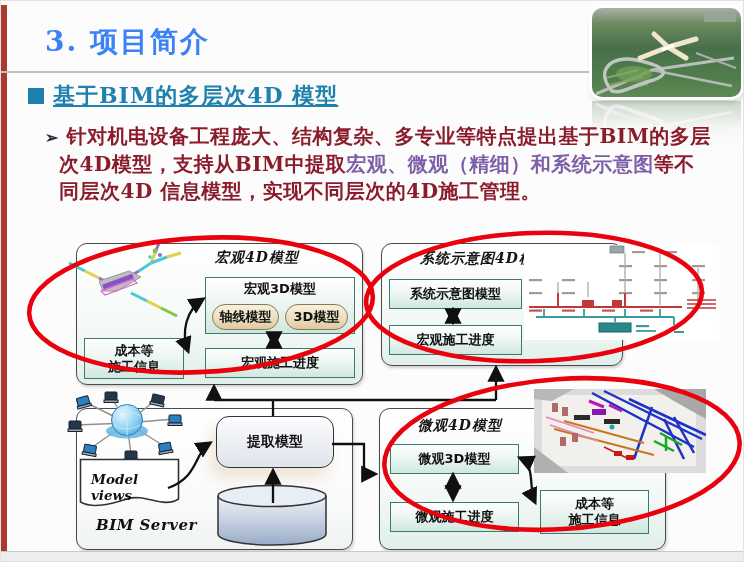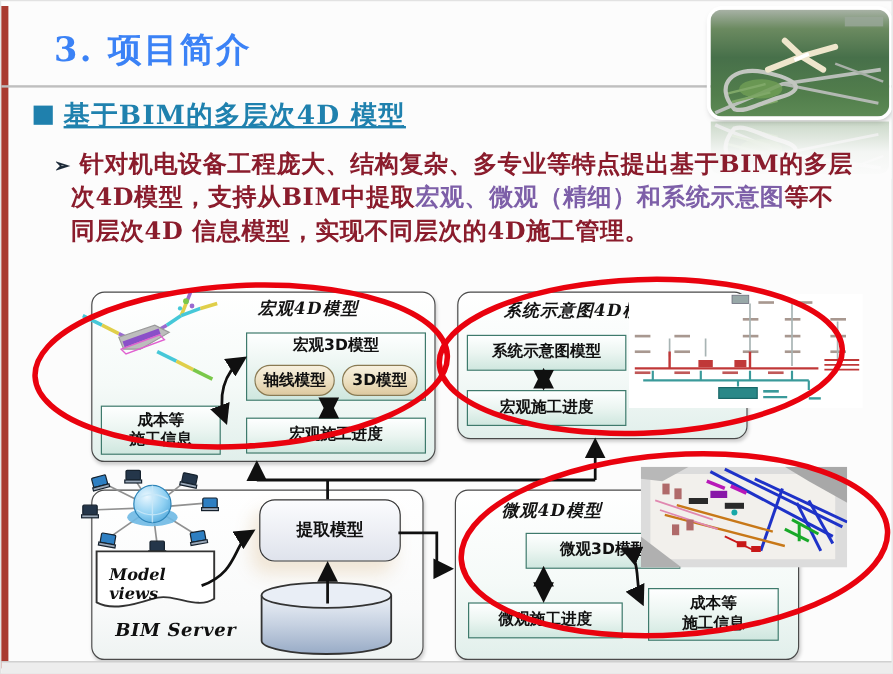--- a/index.html
+++ b/index.html
@@ -212,21 +212,21 @@
         <line x1="112" y1="86" x2="132" y2="86"></line>
       </g>
       <rect x="75" y="78" width="32" height="9" fill="#2a8888" stroke="#1a6868"></rect>
       <rect x="112" y="80" width="13" height="2.2" fill="#3a9a9a"></rect>
         <rect x="150" y="86" width="10" height="2" fill="#3a9a9a"></rect>
     </svg>
   </div>
 
   <div class="abs panel" style="left:378px;top:407px;width:285px;height:140px;">
     <div class="ptitle" style="left:5px;top:8px;width:150px;">微观4D模型</div>
-    <div class="gbox" style="left:10px;top:35px;width:129px;height:30px;margin-left:48px;">
+    <div class="gbox" style="left:10px;top:35px;width:129px;height:30px;">
       <span>微观3D模型</span>
     </div>
     <div class="gbox" style="left:10px;top:93px;width:129px;height:30px;">
       <span>微观施工进度</span>
     </div>
     <div class="gbox" style="left:160px;top:81px;width:109px;height:44px;">
       <span>成本等</span>
       <span>施工信息</span>
     </div>
   </div>

